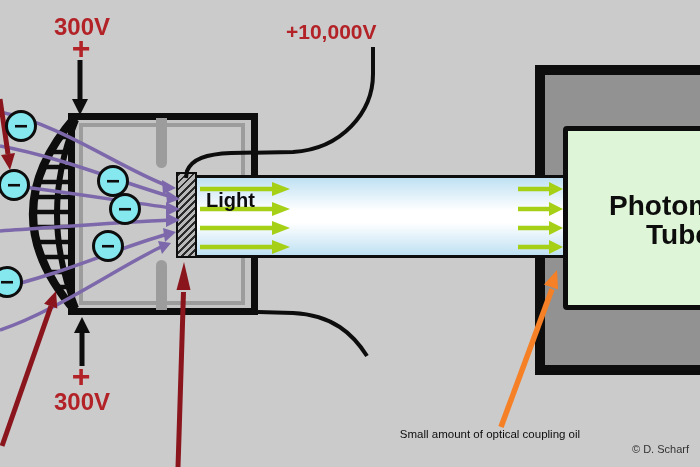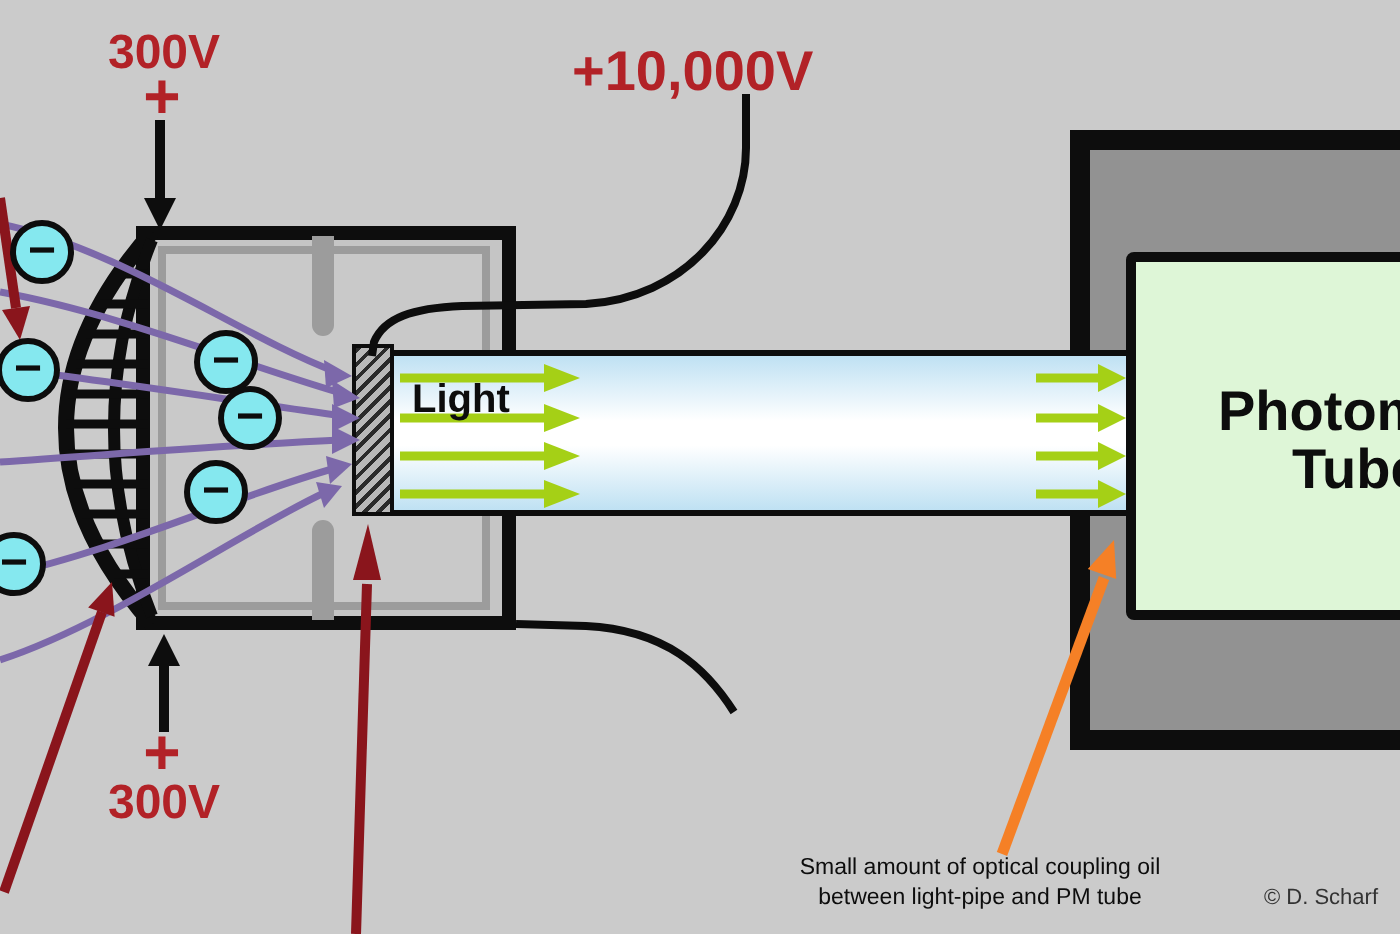--- a/index.html
+++ b/index.html
@@ -30,21 +30,21 @@
   
   #pm-housing{left:535px;top:65px;width:175px;height:310px;border:10px solid #0d0d0d;
               background:#929292;box-sizing:border-box;}
   #pm-tube{left:563px;top:126px;width:240px;height:184px;border:5px solid #0d0d0d;
            background:#def6d7;box-sizing:border-box;border-radius:4px;z-index:6;}
 
   
   .redlabel{color:#b22227;font-weight:bold;z-index:12;}
   #top-voltage{left:44px;top:13px;width:76px;text-align:center;font-size:24px;}
   #top-plus{left:62px;top:30px;width:38px;text-align:center;font-size:32px;}
-  #anode-voltage{left:286px;top:20px;font-size:28px;}
+  #anode-voltage{left:286px;top:20px;font-size:21px;}
   #bottom-plus{left:62px;top:358px;width:38px;text-align:center;font-size:32px;}
   #bottom-voltage{left:44px;top:388px;width:76px;text-align:center;font-size:24px;}
   #light-label{left:206px;top:189px;font-size:20px;font-weight:bold;color:#0d0d0d;z-index:12;}
   .pmtext{font-size:28px;font-weight:bold;color:#0d0d0d;z-index:12;white-space:nowrap;}
   #pm-line1{left:609px;top:190px;}
   #pm-line2{left:646px;top:219px;}
   #caption{left:385px;top:427px;width:210px;text-align:center;font-size:11.5px;
            font-weight:normal;color:#0d0d0d;line-height:15px;z-index:12;}
   #credit{left:632px;top:443px;font-size:11px;color:#333333;z-index:12;}
 
@@ -183,17 +183,16 @@
   <div class="abs redlabel" id="top-voltage">300V</div>
   <div class="abs redlabel" id="top-plus">+</div>
   <div class="abs redlabel" id="anode-voltage">+10,000V</div>
   <div class="abs redlabel" id="bottom-plus">+</div>
   <div class="abs redlabel" id="bottom-voltage">300V</div>
   <div class="abs" id="light-label">Light</div>
   <div class="abs pmtext" id="pm-line1">Photomultiplier</div>
   <div class="abs pmtext" id="pm-line2">Tube</div>
   <div class="abs" id="caption">
     <div>Small amount of optical coupling oil</div>
-    <div>between light-pipe and PM tube</div>
   </div>
   <div class="abs" id="credit">© D. Scharf</div>
 
 </div>
 
 </body></html>

